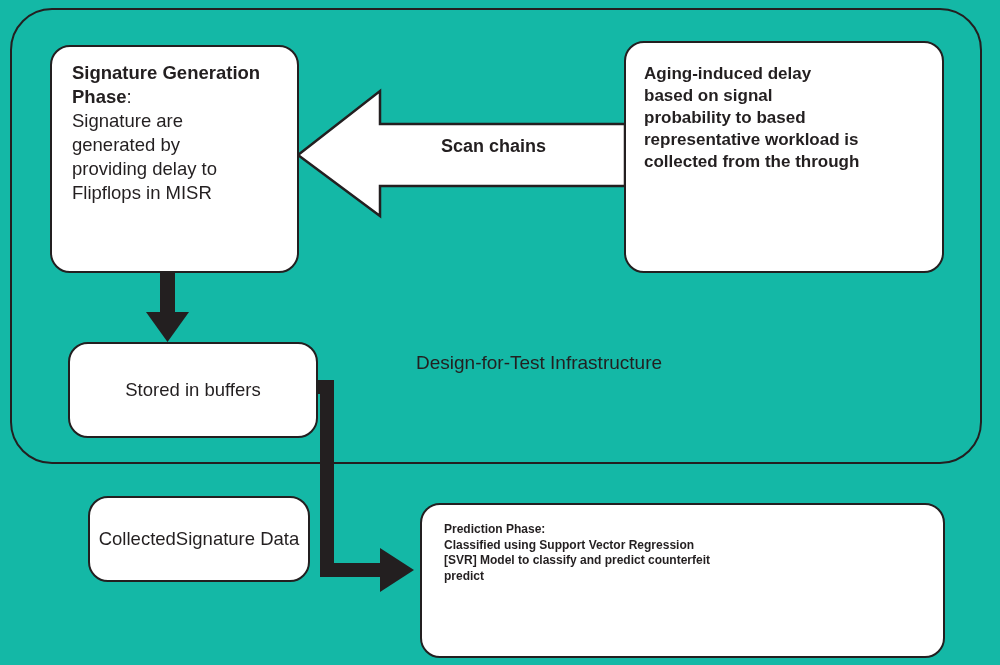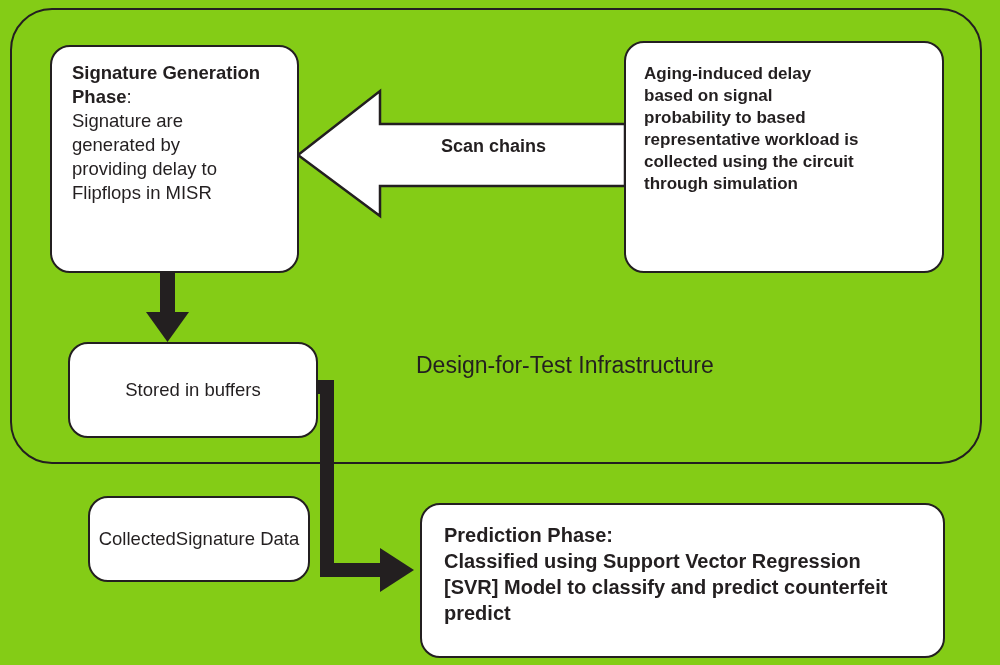--- a/index.html
+++ b/index.html
@@ -7,21 +7,21 @@
     padding: 0;
     background: #ffffff;
   }
   body {
     font-family: "Liberation Sans", sans-serif;
   }
   #stage {
     position: relative;
     width: 1000px;
     height: 665px;
-    background: #84cc16;
+    background: #14b8a6;
     overflow: hidden;
   }
   .svg-layer {
     position: absolute;
     left: 0;
     top: 0;
     width: 1000px;
     height: 665px;
   }
   .box {
@@ -91,34 +91,34 @@
     justify-content: center;
     text-align: center;
   }
   
   #box-prediction {
     left: 420px;
     top: 503px;
     width: 525px;
     height: 155px;
     padding: 17px 12px 0 22px;
-    font-size: 20px;
+    font-size: 12px;
     font-weight: bold;
   }
   #box-prediction .lead {
     font-weight: bold;
   }
   #box-prediction .body {
     font-weight: bold;
   }
   .label-dft {
     position: absolute;
     left: 416px;
     top: 352px;
-    font-size: 23px;
+    font-size: 19px;
     color: #231f20;
     white-space: nowrap;
   }
   .label-scan {
     position: absolute;
     left: 404px;
     top: 136px;
     font-size: 18px;
     font-weight: bold;
     color: #231f20;
@@ -154,22 +154,21 @@
     <span>generated by</span><br>
     <span>providing delay to</span><br>
     <span>Flipflops in MISR</span>
   </div>
 
   <div class="box" id="box-aging">
     <span>Aging-induced delay</span><br>
     <span>based on signal</span><br>
     <span>probability to based</span><br>
     <span>representative workload is</span><br>
-    <span>collected using the circuit</span><br>
-    <span>through simulation</span>
+    <span>collected from the through</span><br>
   </div>
 
   <div class="label-scan">Scan chains</div>
 
   <div class="box" id="box-stored">
     <span>Stored in buffers</span>
   </div>
 
   <div class="label-dft">Design-for-Test Infrastructure</div>
 

